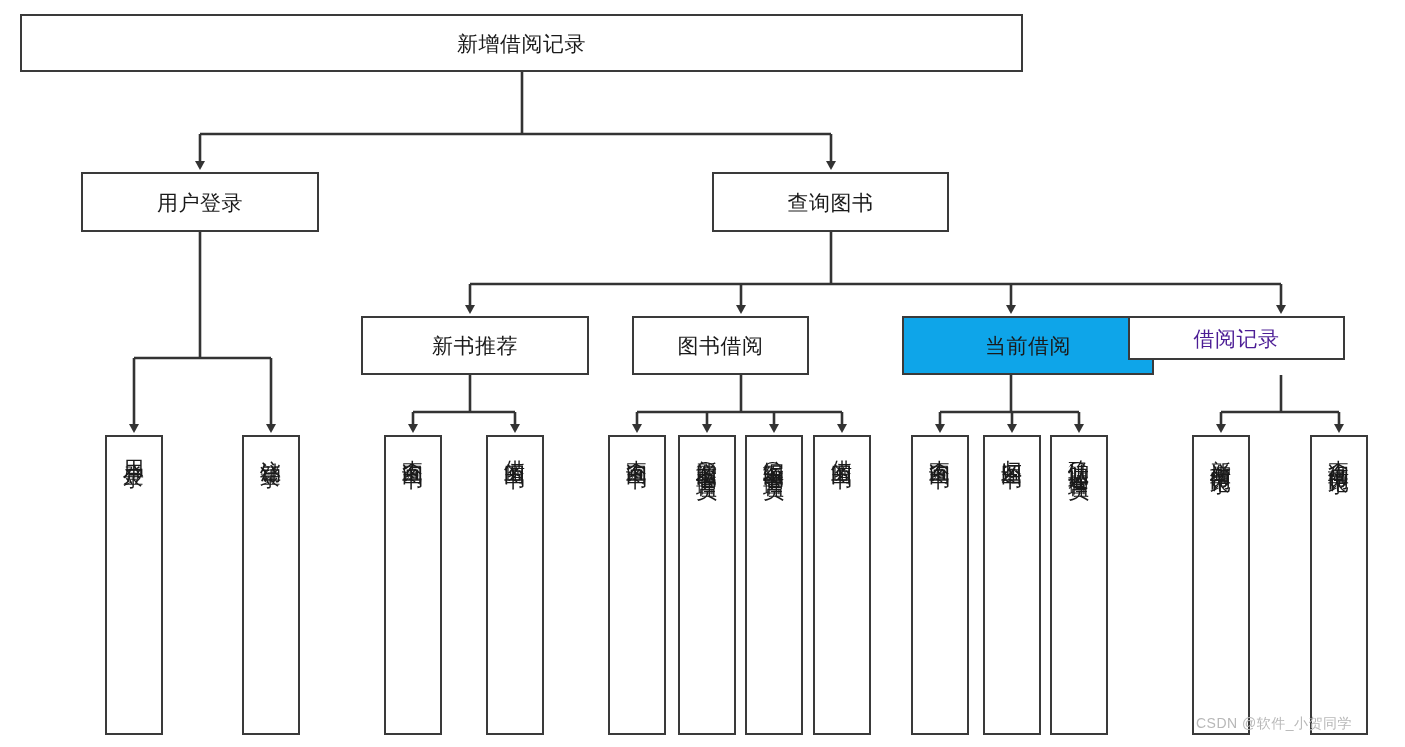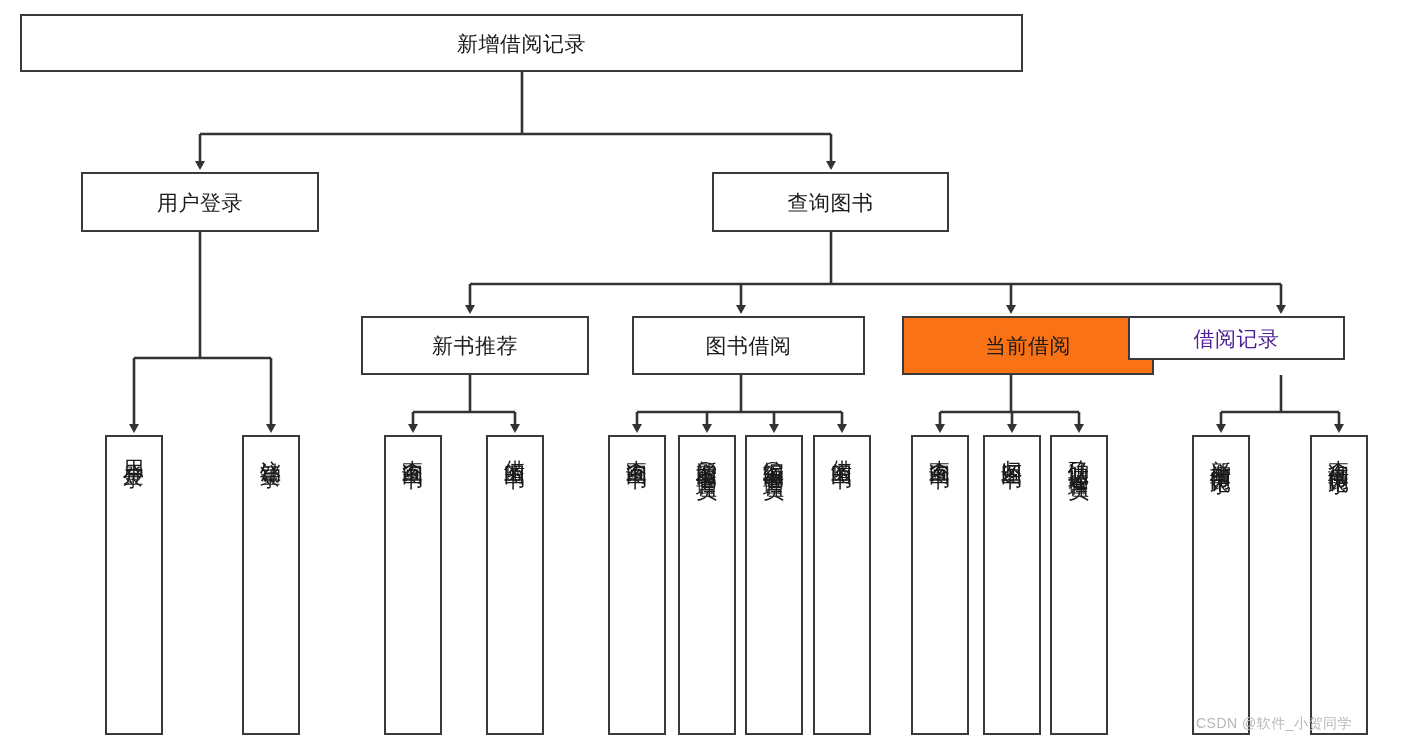--- a/index.html
+++ b/index.html
@@ -120,24 +120,24 @@
       </div>
       <div class="node horizontal" style="left: 81px; top: 172px; width: 238px; height: 60px; border-color: rgb(58, 58, 58); background: rgb(255, 255, 255); color: rgb(26, 26, 26);">
         <span class="label">用户登录</span>
       </div>
       <div class="node horizontal" style="left: 712px; top: 172px; width: 237px; height: 60px; border-color: rgb(58, 58, 58); background: rgb(255, 255, 255); color: rgb(26, 26, 26);">
         <span class="label">查询图书</span>
       </div>
       <div class="node horizontal" style="left: 361px; top: 316px; width: 228px; height: 59px; border-color: rgb(58, 58, 58); background: rgb(255, 255, 255); color: rgb(26, 26, 26);">
         <span class="label">新书推荐</span>
       </div>
-      <div class="node horizontal" style="left: 632px; top: 316px; width: 233px; height: 59px; border-color: rgb(58, 58, 58); background: rgb(255, 255, 255); color: rgb(26, 26, 26);">
+      <div class="node horizontal" style="left: 632px; top: 316px; width: 177px; height: 59px; border-color: rgb(58, 58, 58); background: rgb(255, 255, 255); color: rgb(26, 26, 26);">
         <span class="label">图书借阅</span>
       </div>
-      <div class="node horizontal" style="left: 902px; top: 316px; width: 252px; height: 59px; border-color: rgb(58, 58, 58); background: #f97316; color: rgb(26, 26, 26);">
+      <div class="node horizontal" style="left: 902px; top: 316px; width: 252px; height: 59px; border-color: rgb(58, 58, 58); background: #0ea5e9; color: rgb(26, 26, 26);">
         <span class="label">当前借阅</span>
       </div>
       <div class="node horizontal" style="left: 1128px; top: 316px; width: 217px; height: 44px; border-color: rgb(58, 58, 58); background: rgb(255, 255, 255); color: #4c1d95;">
         <span class="label">借阅记录</span>
       </div>
       <div class="node vertical" style="left: 105px; top: 435px; width: 58px; height: 300px; border-color: rgb(58, 58, 58); background: rgb(255, 255, 255); color: rgb(26, 26, 26);">
         <span class="label">用户登录</span>
       </div>
       <div class="node vertical" style="left: 242px; top: 435px; width: 58px; height: 300px; border-color: rgb(58, 58, 58); background: rgb(255, 255, 255); color: rgb(26, 26, 26);">
         <span class="label">注销登录</span>

